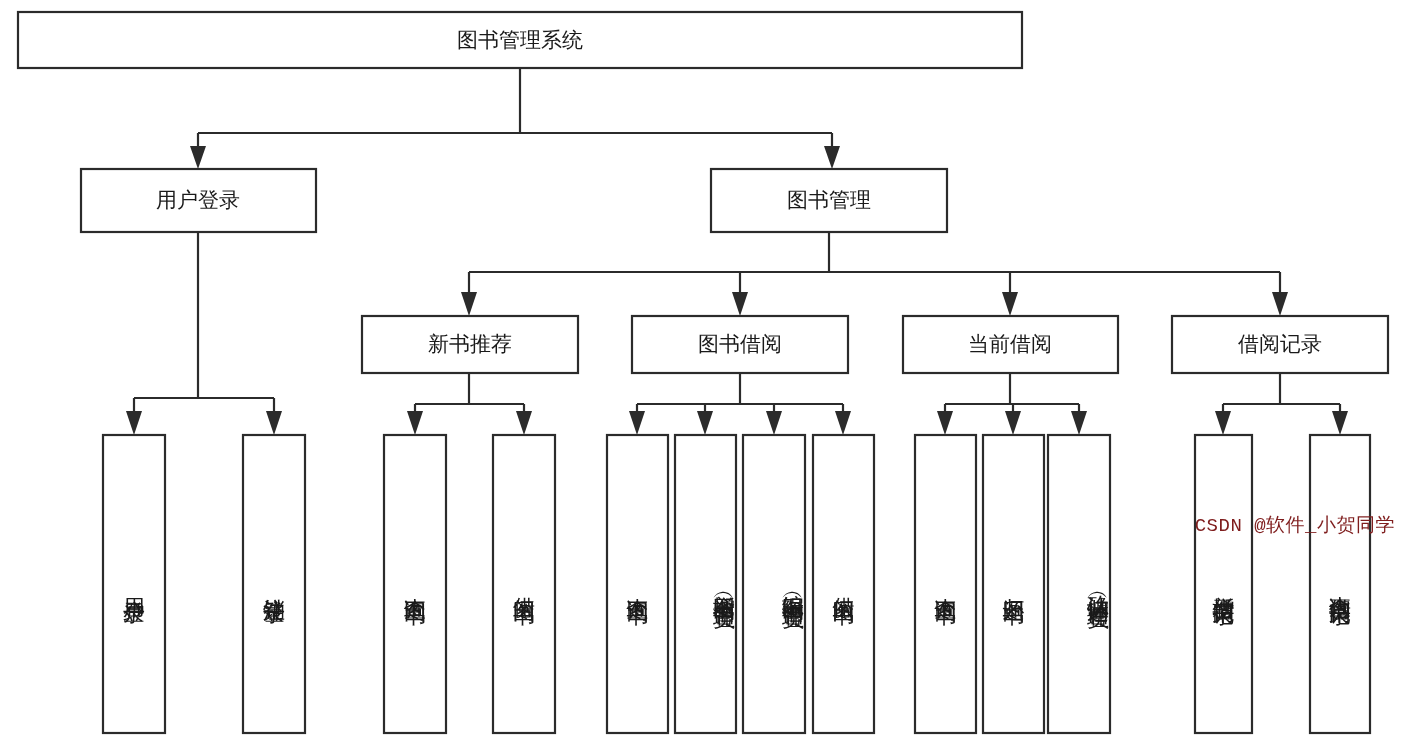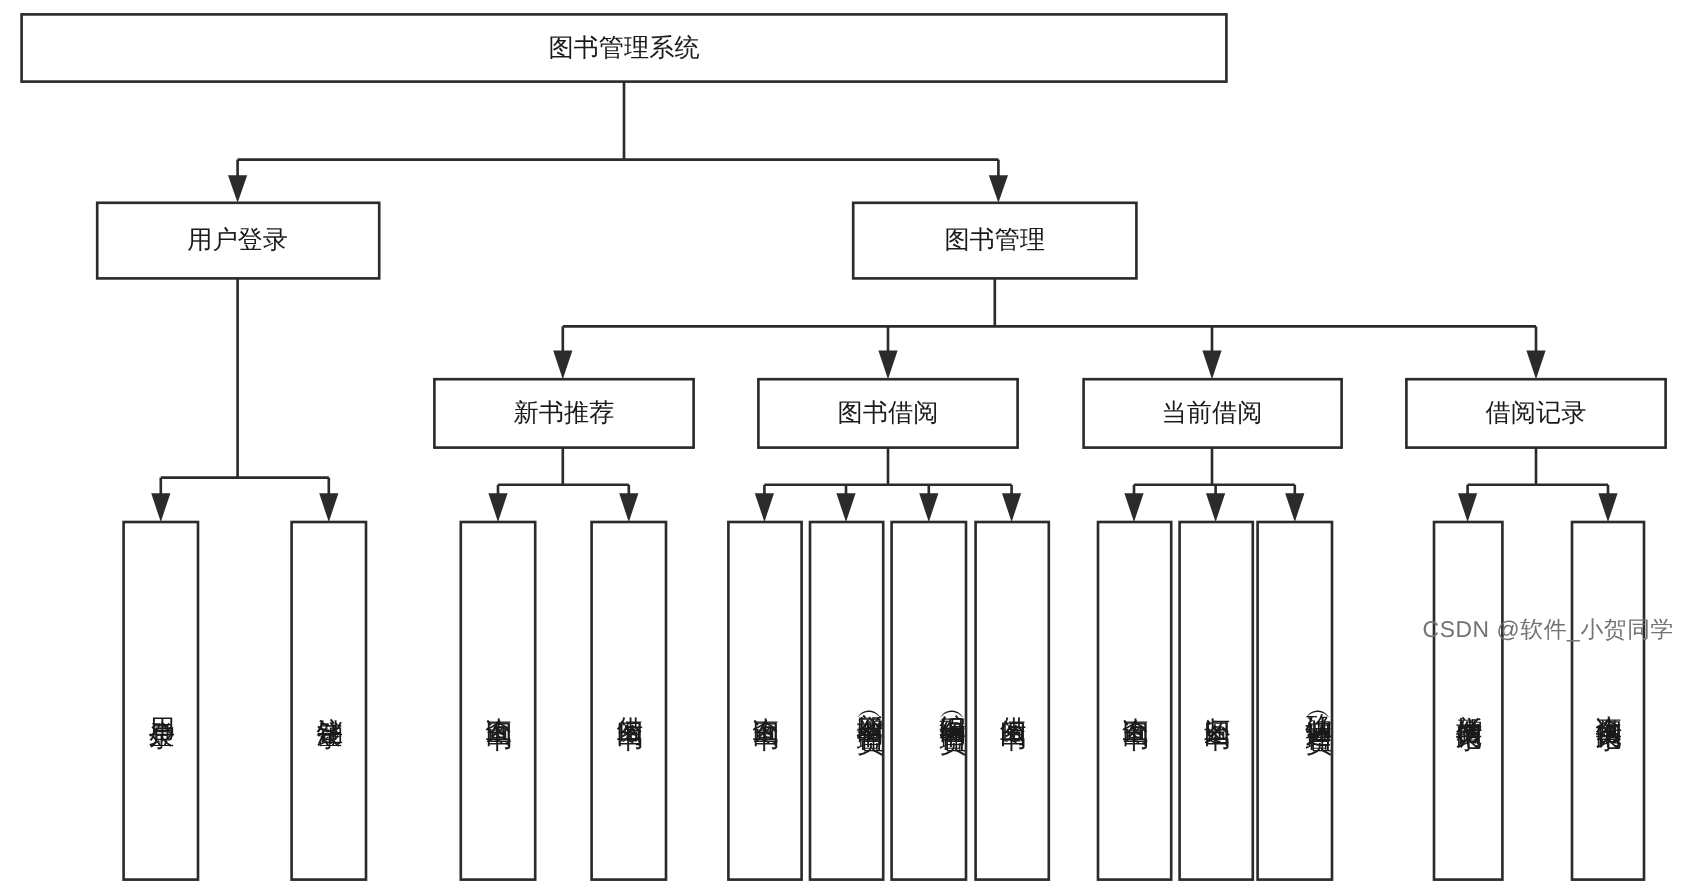--- a/index.html
+++ b/index.html
@@ -62,23 +62,23 @@
     align-items: flex-start;
     justify-content: center;
     white-space: nowrap;
     pointer-events: none;
   }
   .vlabel.centered { align-items: center; }
   .watermark {
     position: absolute;
     right: 10px;
     bottom: 4px;
-    font-family: Liberation Sans, sans-serif;
+    font-family: Liberation Mono, monospace;
     font-size: 19px;
-    color: #737373;
+    color: #7f1d1d;
     white-space: nowrap;
     letter-spacing: 0.5px;
   }
 </style>
 </head>
 <body>
 
 <div id="diagram-root">
 
   <svg class="flow" viewBox="0 0 1405 747">

